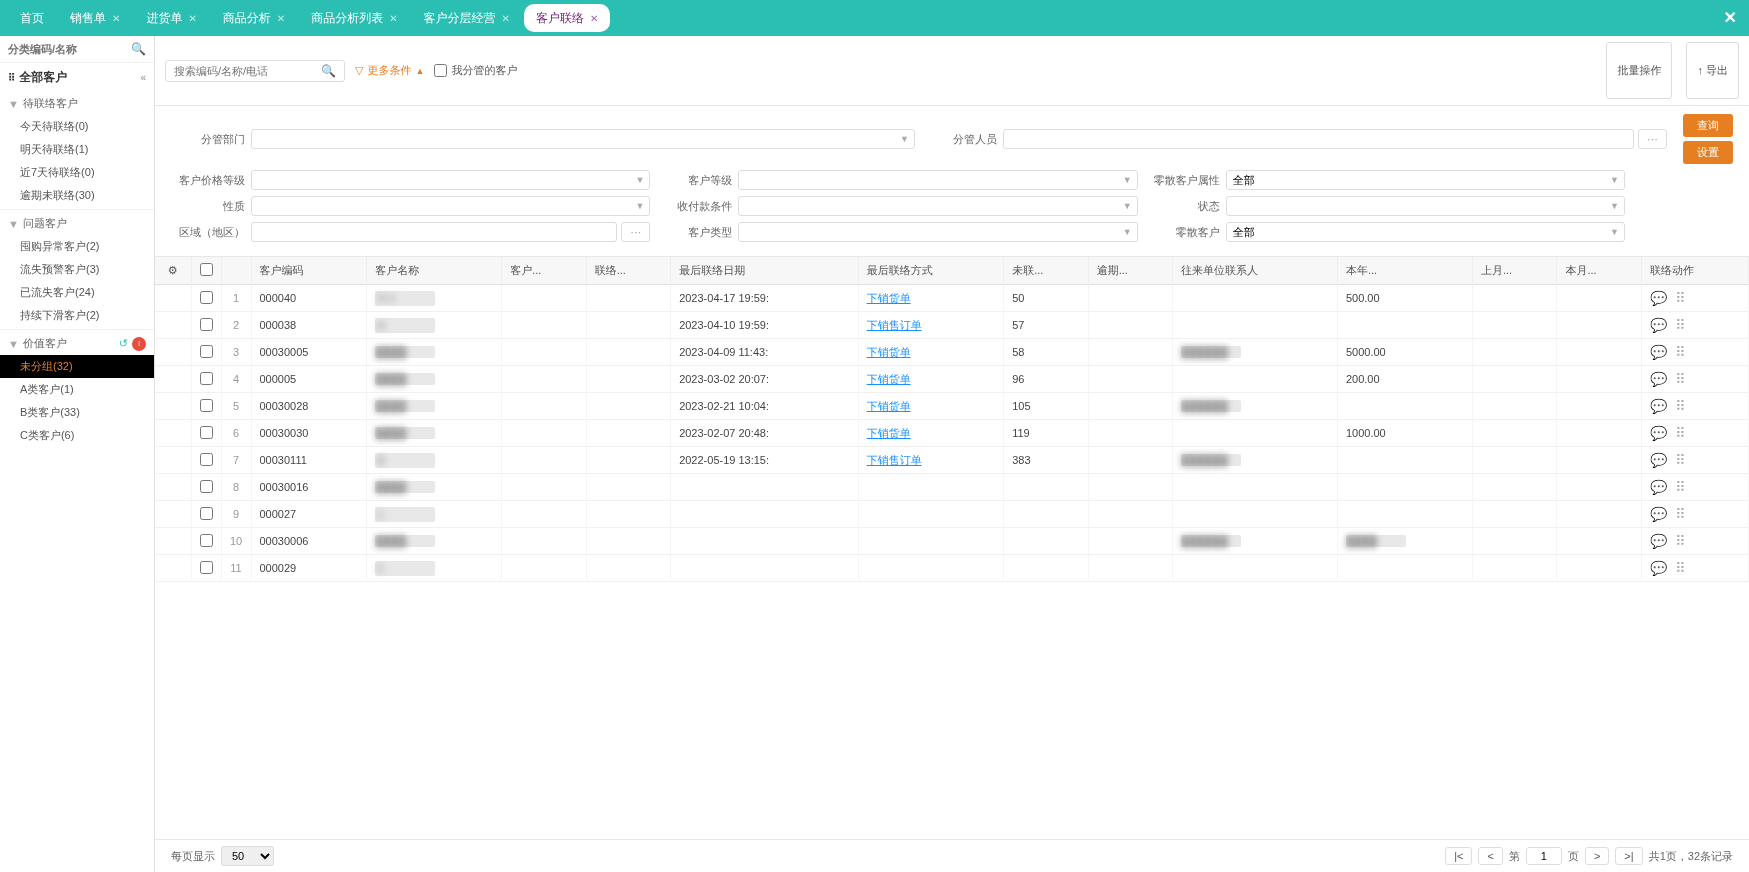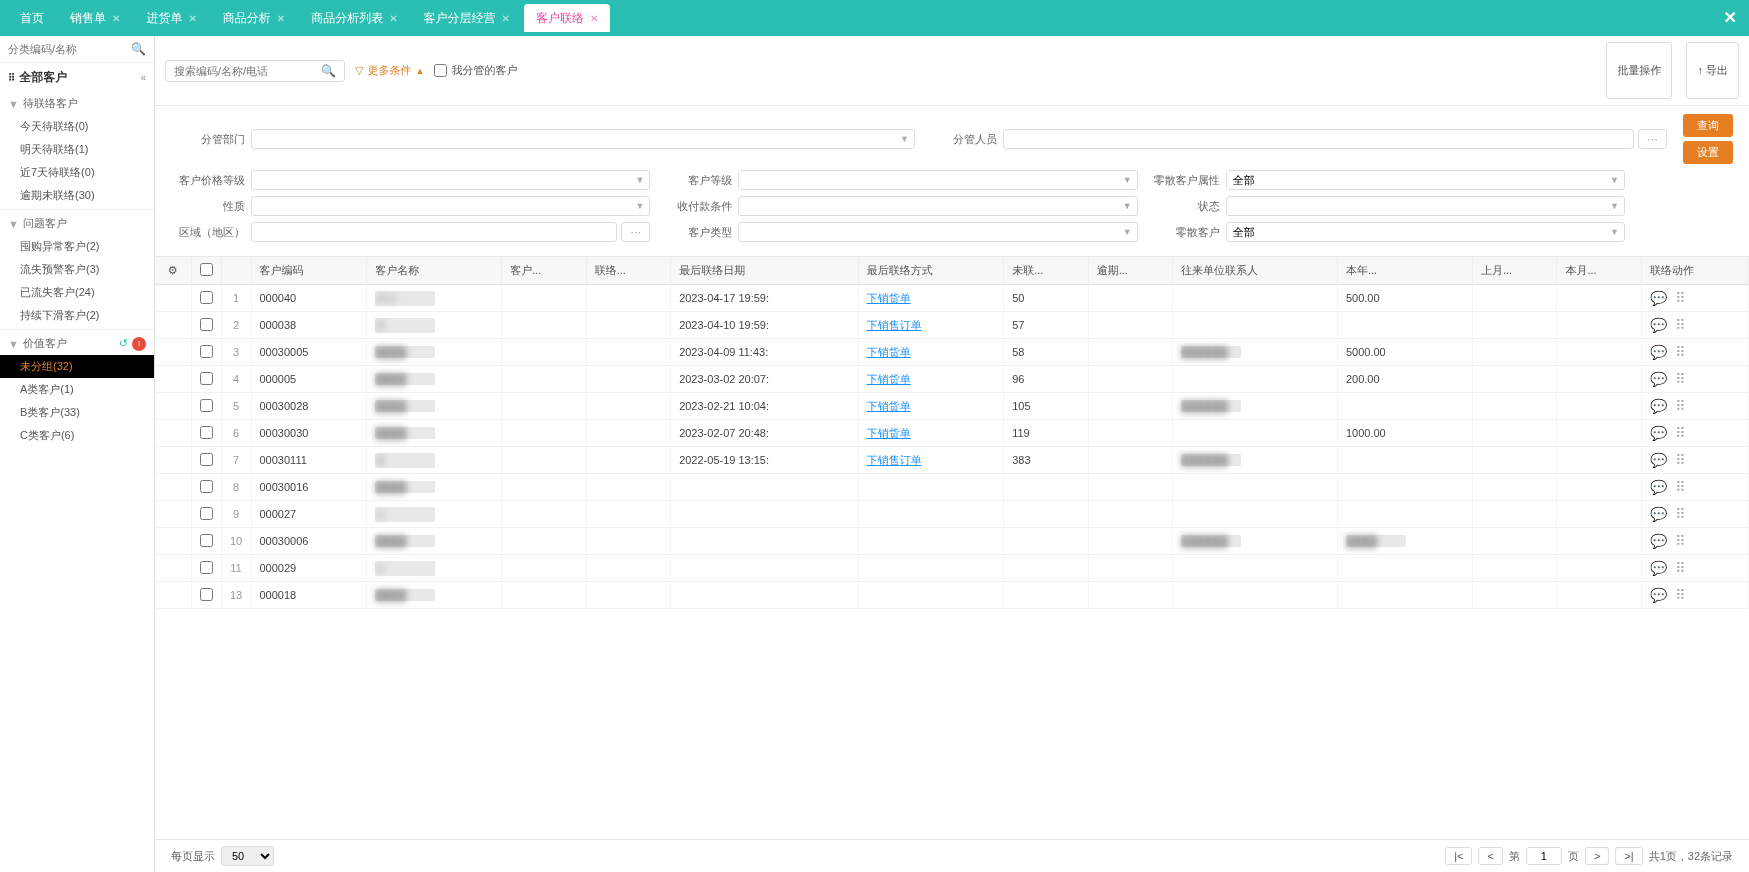--- a/index.html
+++ b/index.html
@@ -21,21 +21,22 @@
       height: 28px;
       border-radius: 4px 4px 0 0;
       cursor: pointer;
       color: #fff;
       font-size: 12px;
       gap: 6px;
       background: transparent;
     }
     .tab-item.active {
       background: #fff;
-      color: #ec4899;
+      color: #701a75;
+      border-radius: 10px;
     }
     .tab-item .close-icon { font-size: 10px; opacity: 0.7; }
     .tab-home { background: transparent; color: #fff; }
 
     
     .main-layout {
       display: flex;
       height: calc(100vh - 36px);
       background: #f0f0f0;
     }
@@ -397,21 +398,21 @@
       <span>客户联络</span>
       <span class="close-icon">✕</span>
     </div>
     <span class="window-close">✕</span>
   </div>
 
   <div class="main-layout">
 
     <div class="sidebar">
       <div class="sidebar-search">
-        <input type="text" style="font-size: 11px; border: none; outline: none; width: 100%; color: rgb(153, 153, 153);" placeholder="分类编码/名称">
+        <input type="text" style="font-size: 11px; border: none; outline: none; width: 100%; color: rgb(153, 153, 153); font-weight: bold;" placeholder="分类编码/名称">
         <span style="color:#aaa; font-size:12px;">🔍</span>
       </div>
 
       <div class="sidebar-section-header">
         <span style="display:flex;align-items:center;gap:4px;">
           <span style="font-size:10px;">⠿</span>
           <span>全部客户</span>
         </span>
         <span class="collapse-icon">«</span>
       </div>
@@ -871,43 +872,20 @@
                 <td></td>
                 <td></td>
                 <td></td>
                 <td>
       <div class="action-icons">
         <span class="action-icon" title="联络">💬</span>
         <span class="action-icon" title="更多">⠿</span>
       </div>
     </td>
               </tr>
-              <tr>
-                <td class="gear-col"></td>
-                <td class="check-col"><input type="checkbox" style=""></td>
-                <td class="num-col" style="color: rgb(153, 153, 153);">13</td>
-                <td>000018</td>
-                <td><span class="blurred">████</span></td>
-                <td></td>
-                <td></td>
-                <td></td>
-                <td></td>
-                <td></td>
-                <td></td>
-                <td></td>
-                <td></td>
-                <td></td>
-                <td></td>
-                <td>
-      <div class="action-icons">
-        <span class="action-icon" title="联络">💬</span>
-        <span class="action-icon" title="更多">⠿</span>
-      </div>
-    </td>
-              </tr>
             </tbody>
         </table>
       </div>
 
       <div class="table-footer">
         <div style="display:flex;align-items:center;gap:6px;">
           <span>每页显示</span>
           <select class="per-page-select">
             <option>50</option>
             <option>100</option>

